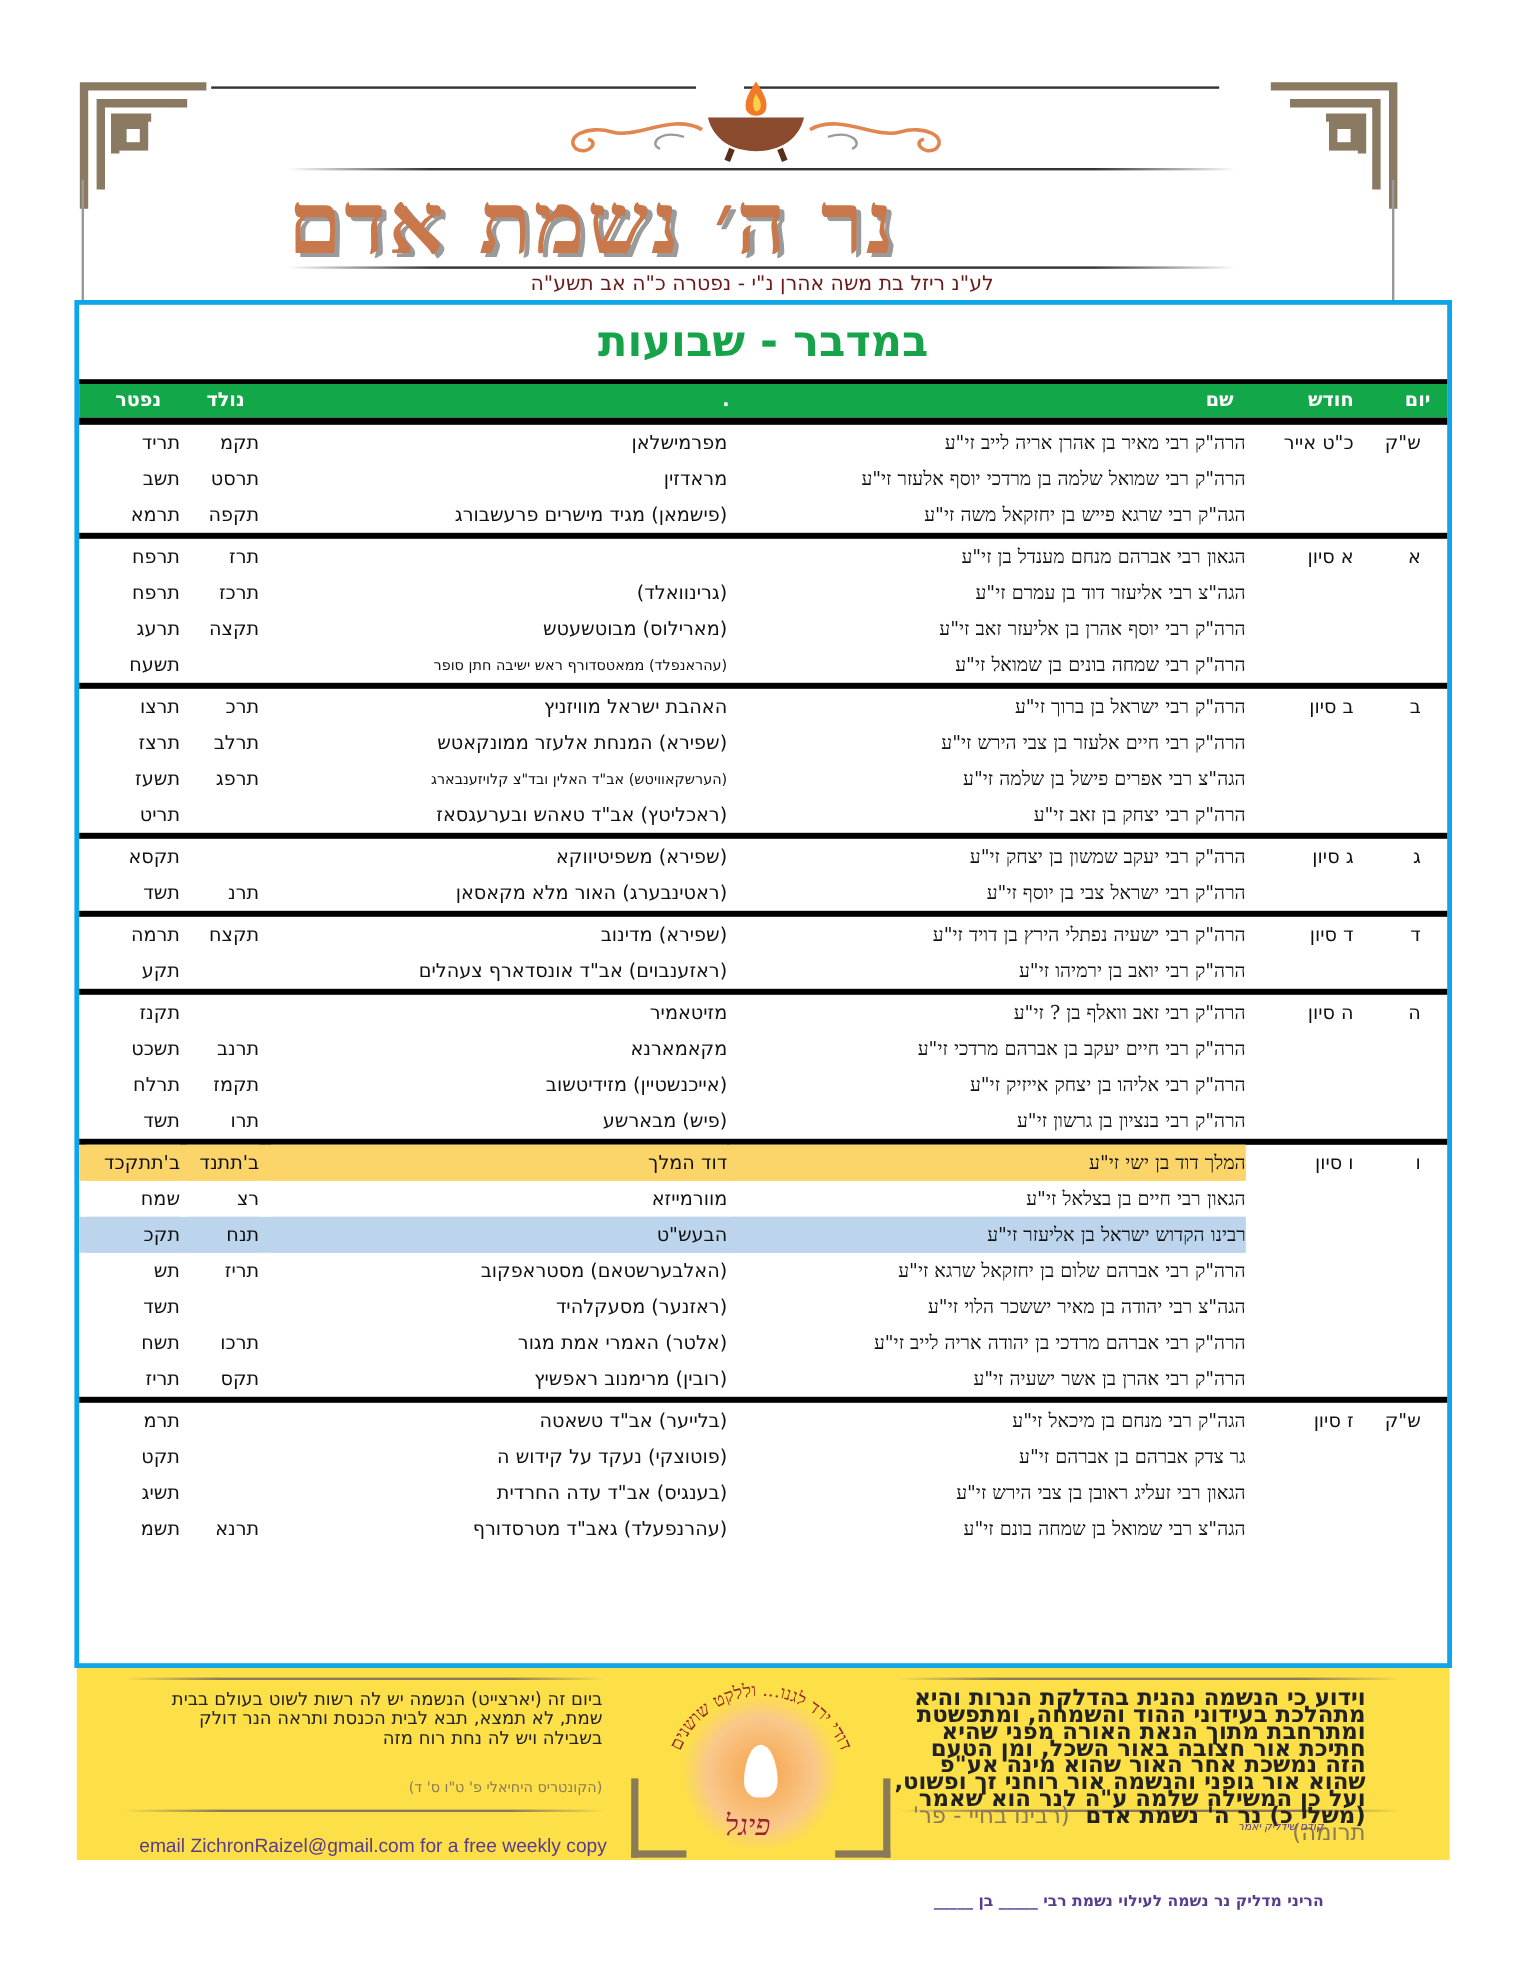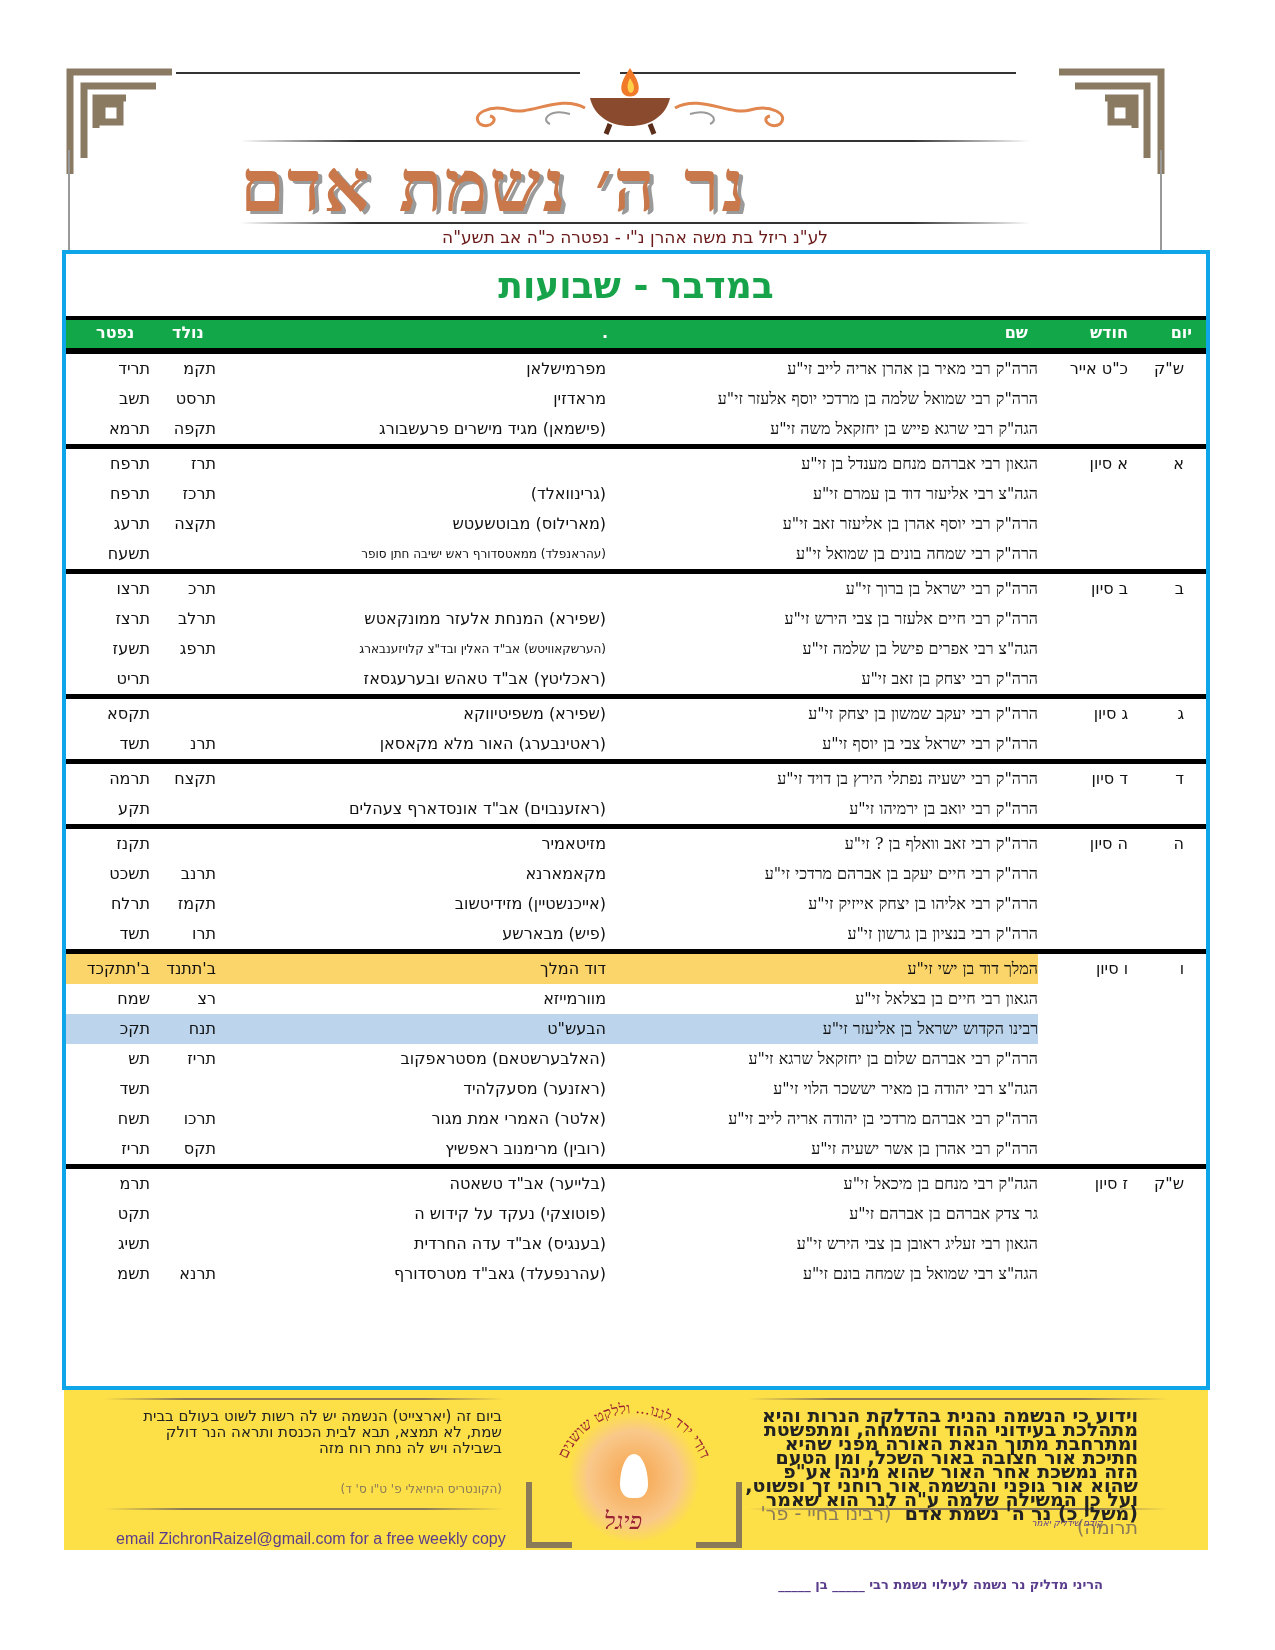--- a/index.html
+++ b/index.html
@@ -170,20 +170,21 @@
         <span class="born"></span>
         <span class="died">תשעח</span>
       </div>
     </div>
 
     <div class="group">
       <div class="row">
         <span class="day">ב</span>
         <span class="month">ב סיון</span>
         <span class="name">הרה"ק רבי ישראל בן ברוך זי"ע</span>
+        <span class="place">האהבת ישראל מוויזניץ</span>
         <span class="born">תרכ</span>
         <span class="died">תרצו</span>
       </div>
       <div class="row">
         <span class="name">הרה"ק רבי חיים אלעזר בן צבי הירש זי"ע</span>
         <span class="place">(שפירא) המנחת אלעזר ממונקאטש</span>
         <span class="born">תרלב</span>
         <span class="died">תרצז</span>
       </div>
       <div class="row">
@@ -215,20 +216,21 @@
         <span class="born">תרנ</span>
         <span class="died">תשד</span>
       </div>
     </div>
 
     <div class="group">
       <div class="row">
         <span class="day">ד</span>
         <span class="month">ד סיון</span>
         <span class="name">הרה"ק רבי ישעיה  נפתלי הירץ בן דויד זי"ע</span>
+        <span class="place">(שפירא) מדינוב</span>
         <span class="born">תקצח</span>
         <span class="died">תרמה</span>
       </div>
       <div class="row">
         <span class="name">הרה"ק רבי יואב בן ירמיהו זי"ע</span>
         <span class="place">(ראזענבוים) אב"ד אונסדארף צעהלים</span>
         <span class="born"></span>
         <span class="died">תקע</span>
       </div>
     </div>

